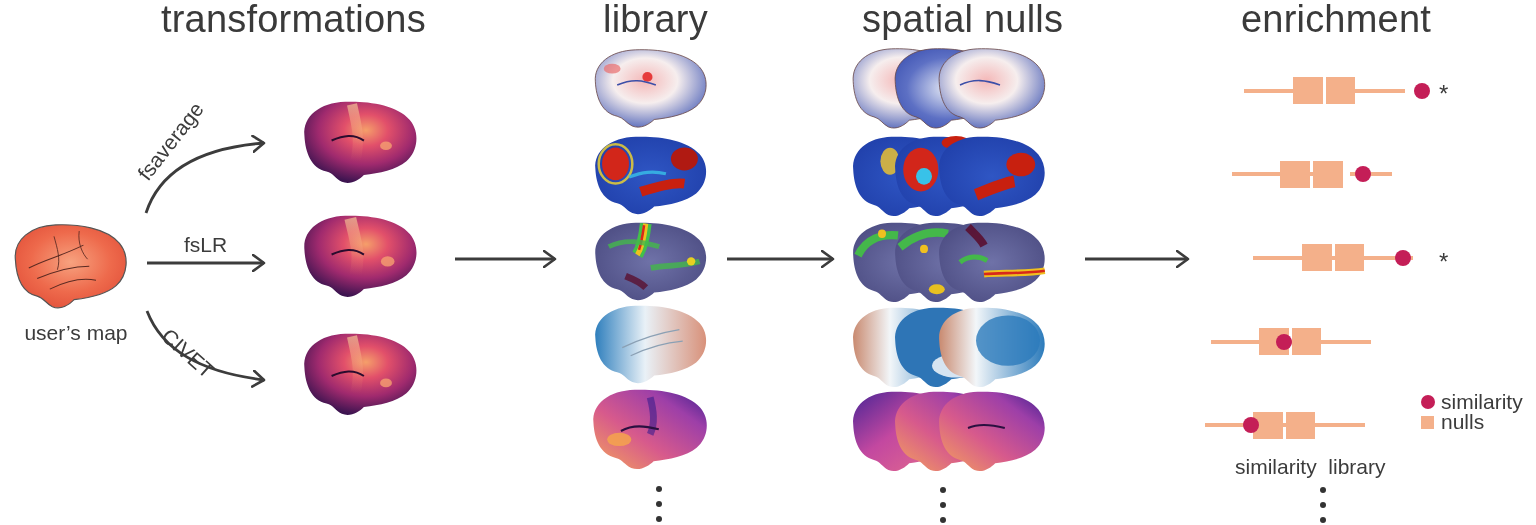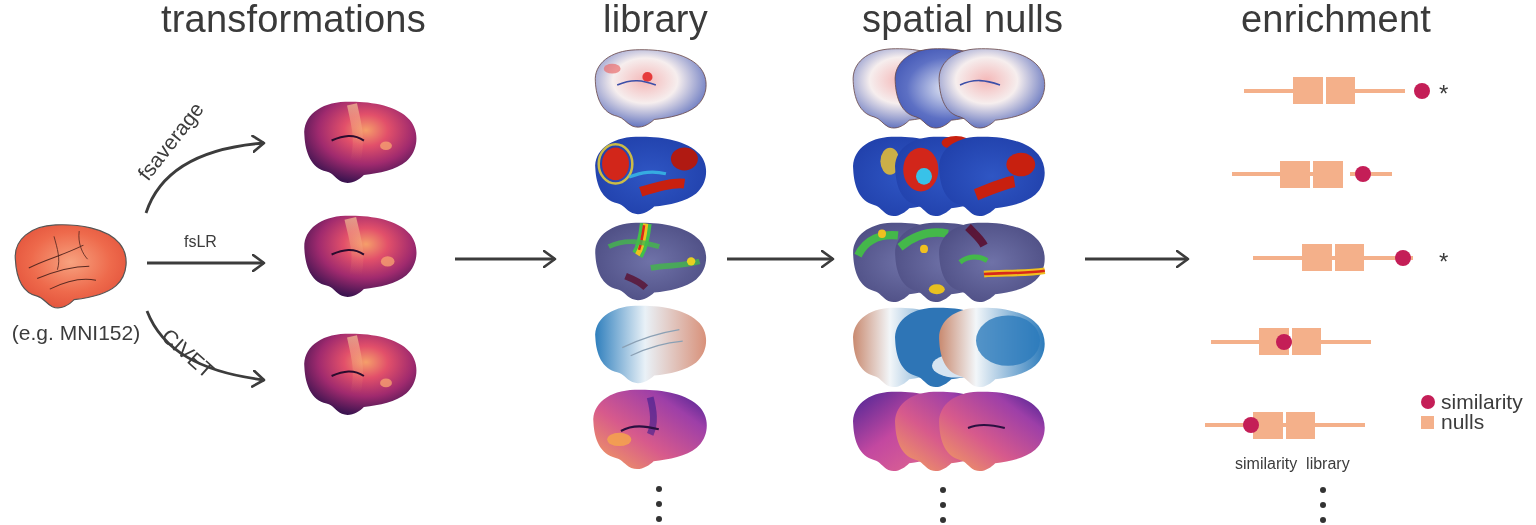--- a/index.html
+++ b/index.html
@@ -1,19 +1,19 @@
 <!DOCTYPE html>
 <html><head>
 <meta charset="utf-8">
 <style>
   html, body { margin: 0; padding: 0; background: #ffffff; }
   body { width: 1536px; height: 525px; position: relative; overflow: hidden;
          font-family: "Liberation Sans", "DejaVu Sans", sans-serif; color: #3c3c3c; }
   .title { position: absolute; font-size: 38px; color: #3a3a3a; letter-spacing: 0.2px; white-space: nowrap; }
-  .label { position: absolute; font-size: 16px; color: #3c3c3c; white-space: nowrap; }
+  .label { position: absolute; font-size: 21px; color: #3c3c3c; white-space: nowrap; }
   .caption { position: absolute; font-size: 21px; color: #3c3c3c; text-align: center; white-space: nowrap; line-height: 26px; }
   svg.layer { position: absolute; left: 0; top: 0; }
   .dots { position: absolute; width: 8px; }
   .dots span { display: block; width: 6px; height: 6px; border-radius: 50%; background: #333; margin: 0 0 9px 0; }
   .legend-item { position: absolute; font-size: 21px; color: #3c3c3c; white-space: nowrap; display: flex; align-items: center; line-height: 18px; }
   .legend-dot { width: 14px; height: 14px; border-radius: 50%; margin-right: 6px; display: inline-block; }
   .legend-sq { width: 13px; height: 13px; margin-right: 7px; display: inline-block; }
   .star { position: absolute; font-size: 24px; color: #3c3c3c; }
 </style>
 </head>
@@ -278,21 +278,21 @@
     <circle cx="1251" cy="425" r="8" fill="#c41e57"></circle>
   </g>
 
   <text x="0" y="0" font-size="21" fill="#3c3c3c" font-family="Liberation Sans, sans-serif" transform="translate(148,182) rotate(-52)">fsaverage</text>
   <text x="0" y="0" font-size="21" fill="#3c3c3c" font-family="Liberation Sans, sans-serif" transform="translate(160,338) rotate(42)">CIVET</text>
 </svg>
 
 <div class="label" style="left:184px; top:233px;">fsLR</div>
 
 <div class="caption" style="left:0px; top:320px; width:152px;">
-  <div>(e.g. MNI152)</div>
+  <div>user’s map</div>
 </div>
 
 <div class="dots" style="left:656px; top:486px;">
     <span></span>
     <span></span>
     <span></span>
   </div>
 <div class="dots" style="left:940px; top:487px;">
     <span></span>
     <span></span>

